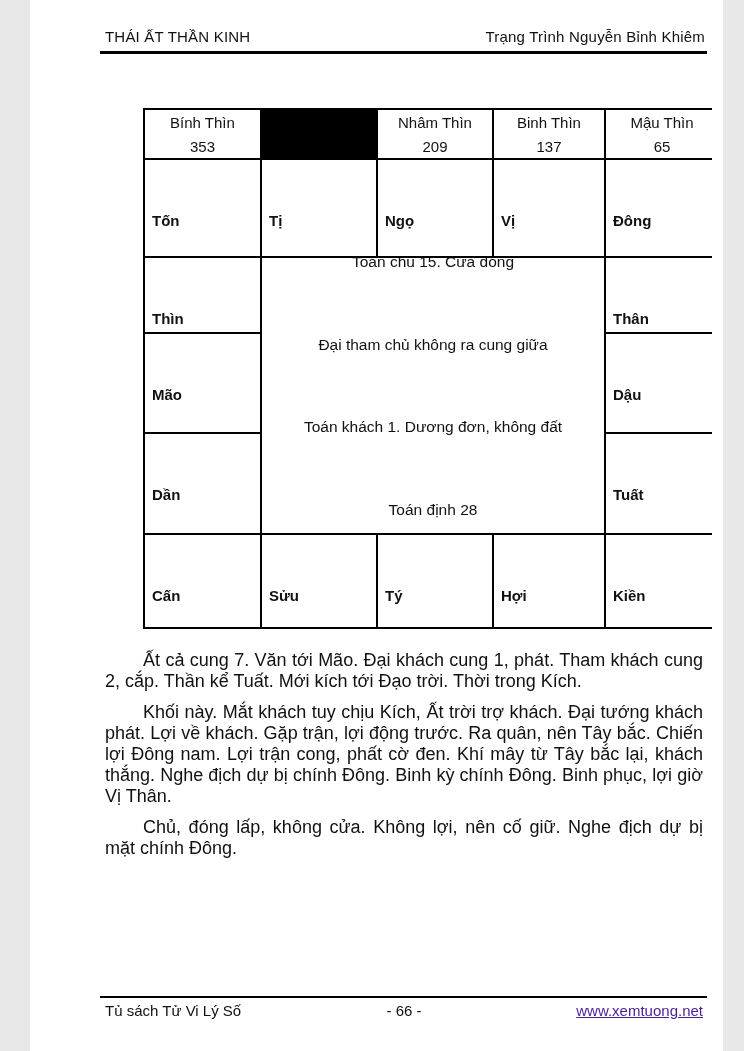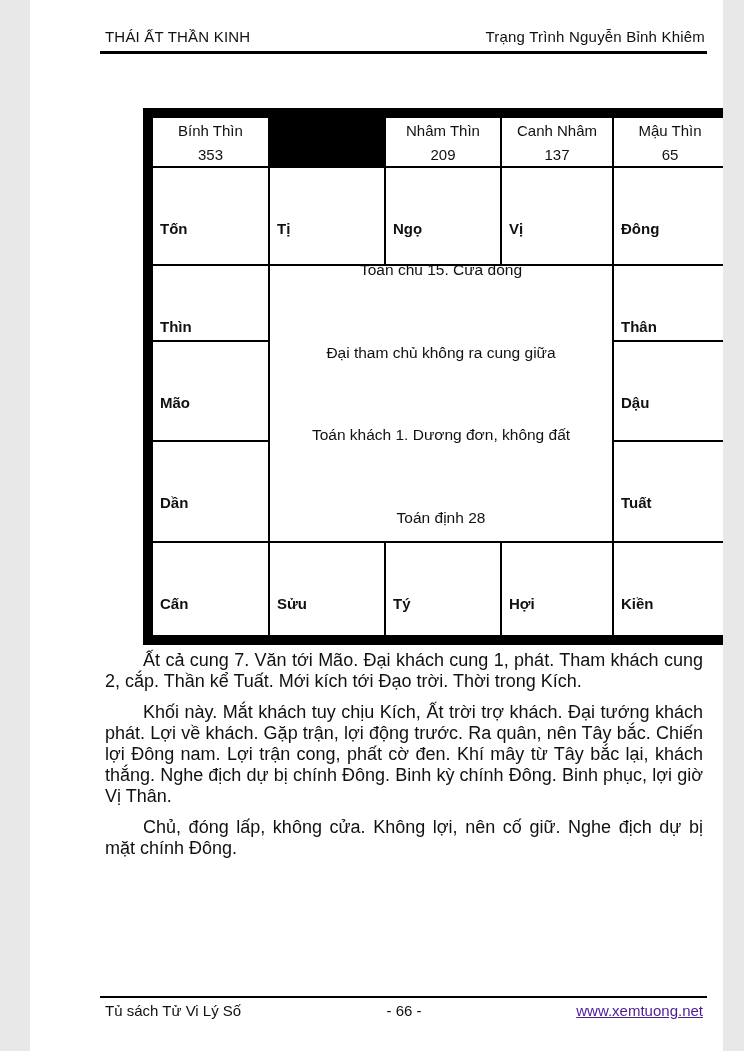--- a/index.html
+++ b/index.html
@@ -22,21 +22,21 @@
     position:absolute;left:70px;top:51px;width:607px;height:3px;background:#000;
   }
   
   .chart{
     position:absolute;left:113px;top:108px;
     display:grid;
     grid-template-columns:115px 114px 114px 110px 112px;
     grid-template-rows:48px 96px 74px 98px 99px 92px;
     gap:2px;
     background:#000;
-    padding:10px;
+    padding:2px;
     width:565px;
   }
   .cell{background:#fff;font-size:15px;line-height:24px;overflow:hidden;}
   .year-cell{text-align:center;padding-top:1px;}
   .branch-cell{padding:1px 7px 0 7px;white-space:pre-wrap;}
   .branch-label{font-weight:bold;}
   .center-cell{
     display:flex;flex-direction:column;justify-content:space-between;align-items:center;
     text-align:center;font-size:15.5px;line-height:27px;
     position:relative;top:0;
@@ -76,21 +76,21 @@
 
     <div class="cell year-cell" style="grid-column:1;grid-row:1">
       <div>Bính Thìn</div>
       <div>353</div>
     </div>
     <div class="cell year-cell" style="grid-column:3;grid-row:1">
       <div>Nhâm Thìn</div>
       <div>209</div>
     </div>
     <div class="cell year-cell" style="grid-column:4;grid-row:1">
-      <div>Canh Nhâm</div>
+      <div>Binh Thìn</div>
       <div>137</div>
     </div>
     <div class="cell year-cell" style="grid-column:5;grid-row:1">
       <div>Mậu Thìn</div>
       <div>65</div>
     </div>
 
     <div class="cell branch-cell" style="grid-column:1;grid-row:2">
       <div class="branch-label">Tốn</div>
       

